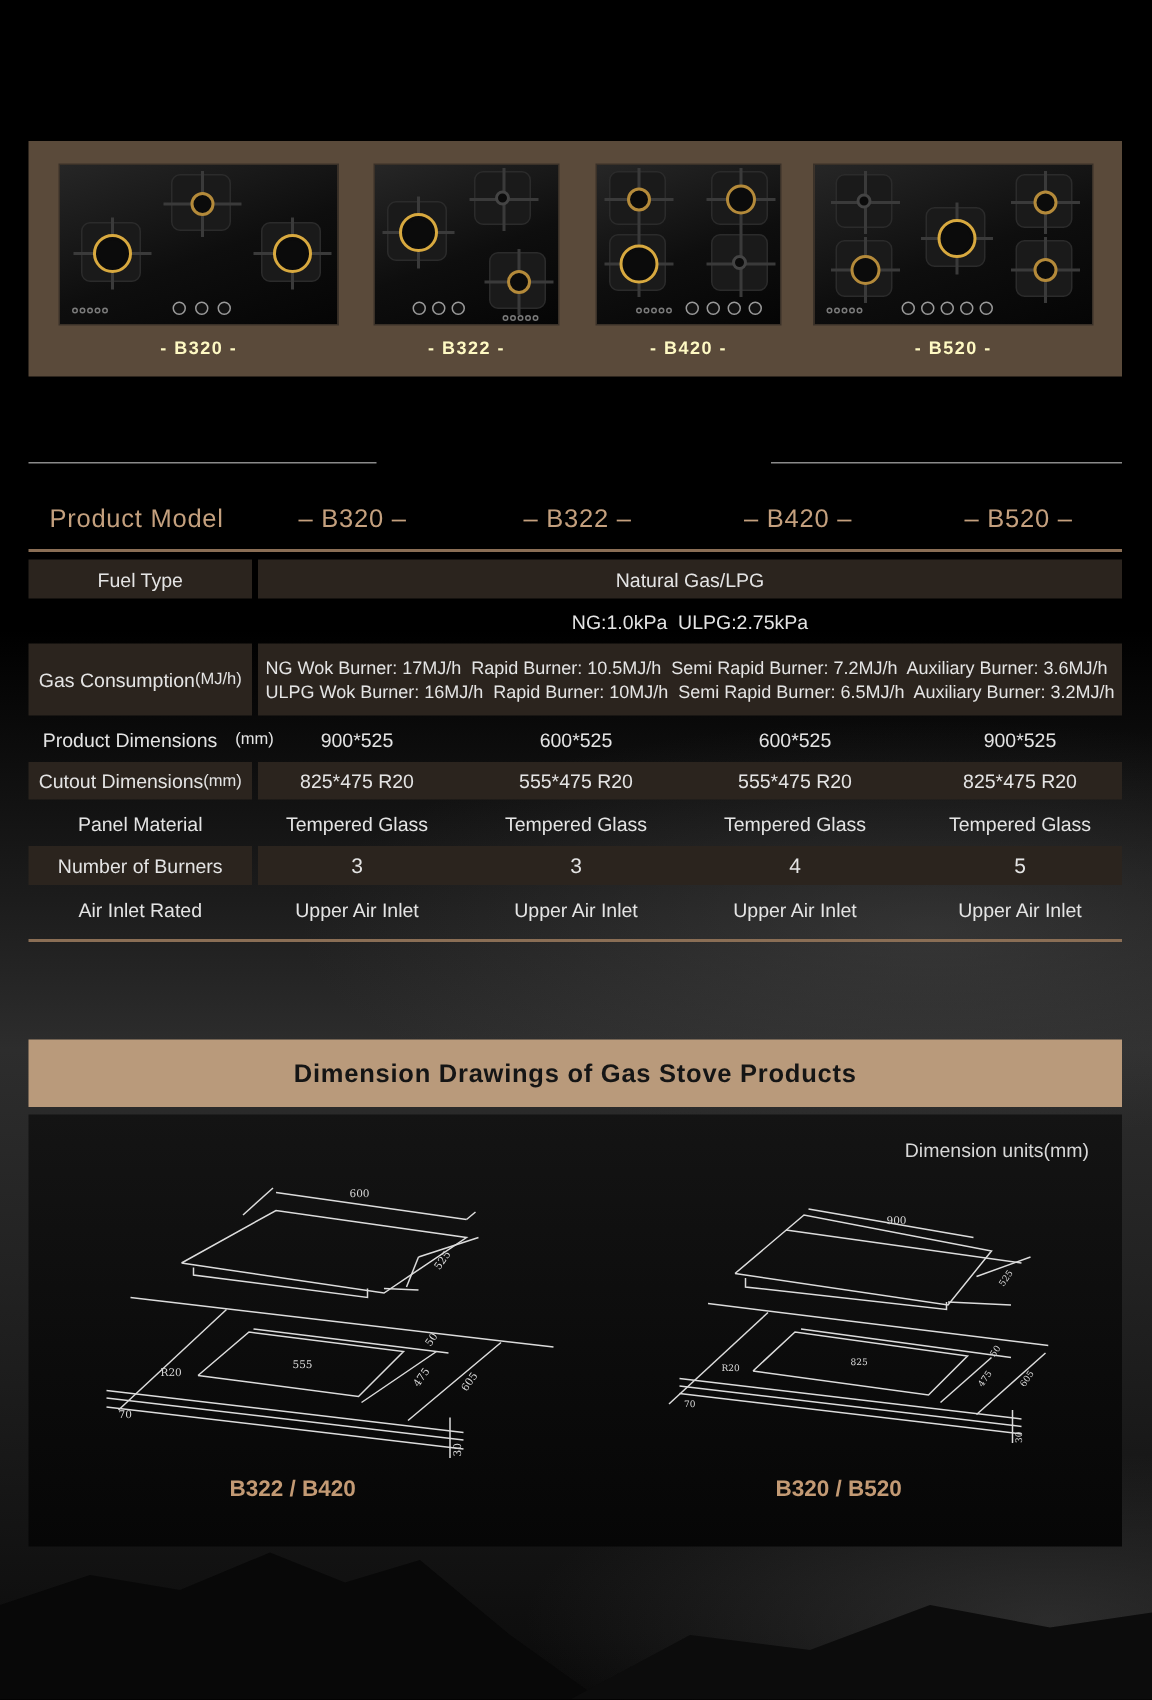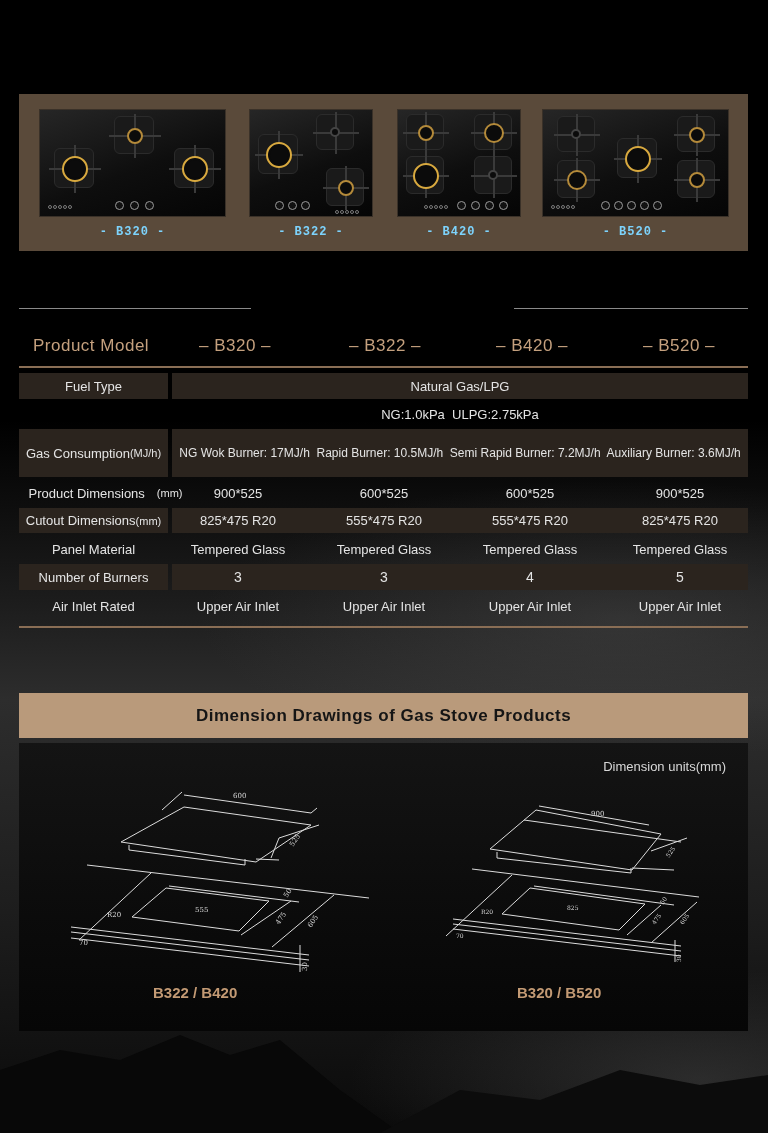--- a/index.html
+++ b/index.html
@@ -20,21 +20,21 @@
     background: #5a4a3a;
   }
   .prod { position: absolute; top: 15px; }
   .prod .img {
     position: absolute; left: 0; top: 0; height: 108px;
     background: linear-gradient(160deg, #262626 0%, #0e0e0e 55%, #050505 100%);
     border: 1px solid #3a3128;
   }
   .prod .label {
     position: absolute; top: 116px; width: 100%; text-align: center;
-    font-weight: bold; font-size: 12px; letter-spacing: 1px; color: #7dd3fc; font-family: Liberation Mono, monospace;
+    font-weight: bold; font-size: 12px; letter-spacing: 1px; color: #fef9c3;
   }
   .burner { position: absolute; border-radius: 6px; background: #1a1a1a; border: 1px solid #2b2b2b; }
   .burner .ring { position: absolute; border-radius: 50%; border: 2px solid #b48a3a; background: #0b0b0b; }
   .burner .ring.big { border-color: #d8a93f; box-shadow: 0 0 0 2px #0b0b0b inset; }
   .burner .cross-h { position: absolute; height: 2px; background: #3a3a3a; }
   .burner .cross-v { position: absolute; width: 2px; background: #3a3a3a; }
   .knob { position: absolute; width: 9px; height: 9px; border-radius: 50%; border: 1px solid #9a9a9a; background: #111; }
   .dots { position: absolute; height: 4px; display: flex; gap: 1px; }
   .dots i { width: 4px; height: 4px; border-radius: 50%; border: 1px solid #7a7a7a; display: block; }
 
@@ -252,20 +252,21 @@
 </div>
 
 <div class="row shade" style="top:429px; height:48px;">
   <div class="cell" style="left:0; width:149px;text-align:center;">
     <span>Gas Consumption</span>
       <span class="unit">(MJ/h)</span>
   </div>
   <div class="cell" style="left:153px; width:576px;">
     <div class="gas-lines">
       <span style="white-space:pre;">NG Wok Burner: 17MJ/h  Rapid Burner: 10.5MJ/h  Semi Rapid Burner: 7.2MJ/h  Auxiliary Burner: 3.6MJ/h</span>
+      <span style="white-space:pre;">ULPG Wok Burner: 16MJ/h  Rapid Burner: 10MJ/h  Semi Rapid Burner: 6.5MJ/h  Auxiliary Burner: 3.2MJ/h</span>
     </div>
   </div>
 </div>
 
 <div class="row" style="top:480px; height:26px;">
   <div class="cell" style="left:12px; width:149px;gap:12px;">
     <span>Product Dimensions</span>
       <span class="unit">(mm)</span>
   </div>
   <div class="cell" style="left:153px; width:132px;">900*525</div>

